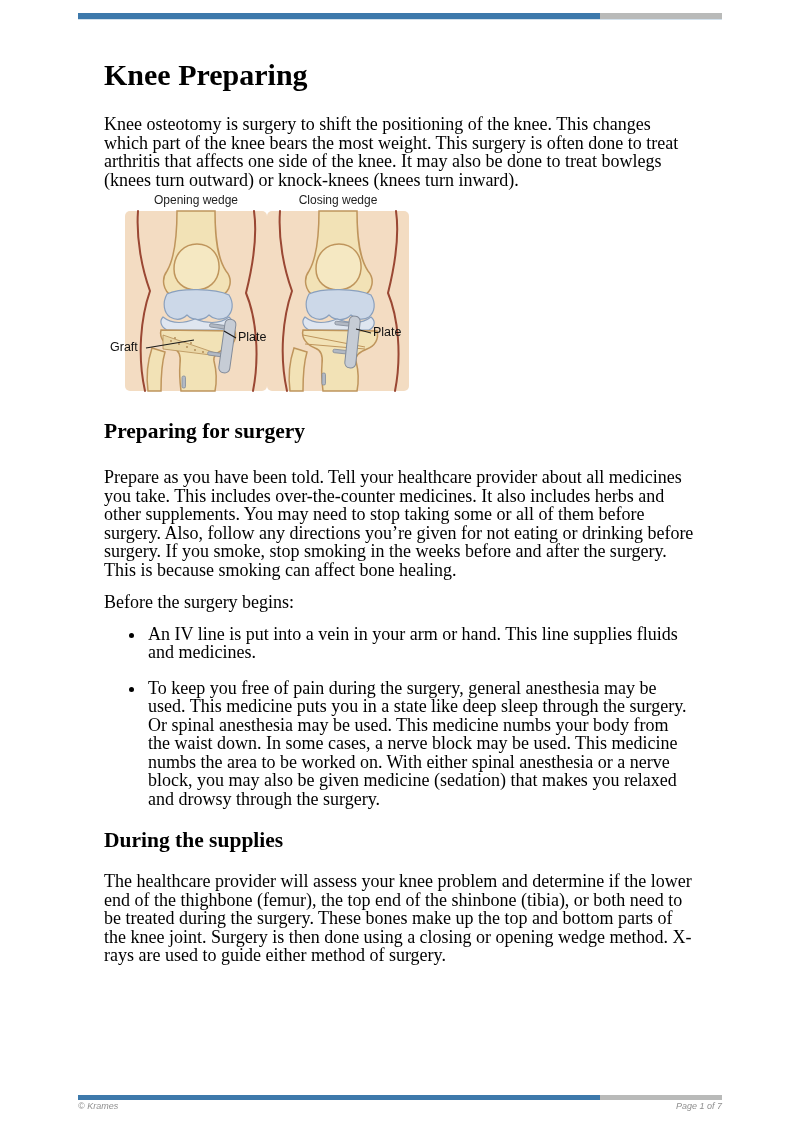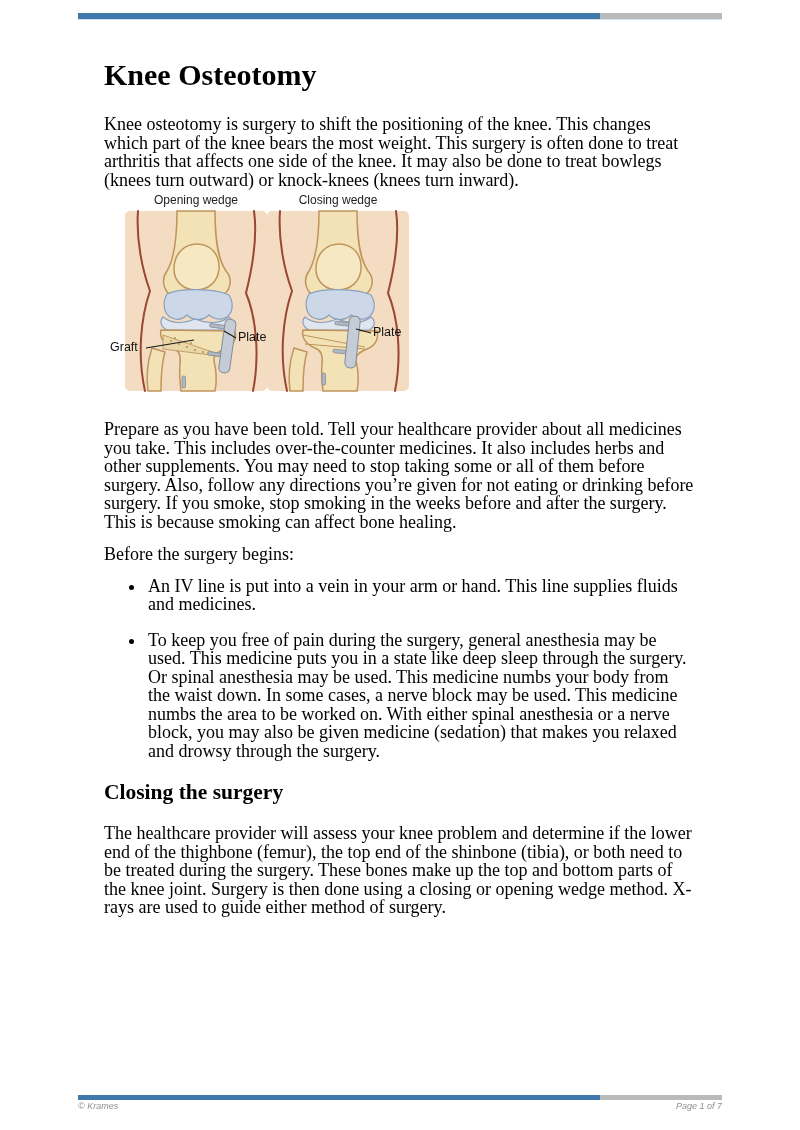--- a/index.html
+++ b/index.html
@@ -44,21 +44,21 @@
 </head>
 <body>
 
 <div class="bar top">
   <div class="seg-blue"></div>
   <div class="seg-gray"></div>
 </div>
 
 <div class="content">
 
-  <h1>Knee Osteotomy</h1>
+  <h1>Knee Preparing</h1>
 
   <p class="body intro">Knee osteotomy is surgery to shift the positioning of the knee. This changes which part of the knee bears the most weight. This surgery is often done to treat arthritis that affects one side of the knee. It may also be done to treat bowlegs (knees turn outward) or knock-knees (knees turn inward).</p>
 
   <figure class="kfig">
     <svg width="340" height="207" viewBox="0 0 340 207">
       <defs>
         <g id="kneebase">
           <rect x="0" y="0" width="142" height="180" rx="5" fill="#f3dcc2"></rect>
           <path d="M13,0 C11,28 17,58 25,80 C16,106 12,144 20,180" fill="none" stroke="#9a4733" stroke-width="2" stroke-linecap="round"></path>
           <path d="M129,0 C133,28 127,58 121,82 C131,106 135,144 128,180" fill="none" stroke="#9a4733" stroke-width="2" stroke-linecap="round"></path>
@@ -108,29 +108,30 @@
       <line x1="271" y1="144" x2="256" y2="140" stroke="#1a1a1a" stroke-width="1.2"></line>
     </svg>
 
     <div class="figcap left">Opening wedge</div>
     <div class="figcap right">Closing wedge</div>
     <div class="figlabel graft">Graft</div>
     <div class="figlabel plate-l">Plate</div>
     <div class="figlabel plate-r">Plate</div>
   </figure>
 
+  <h2>Preparing for surgery</h2>
   <p class="body">Prepare as you have been told. Tell your healthcare provider about all medicines you take. This includes over-the-counter medicines. It also includes herbs and other supplements. You may need to stop taking some or all of them before surgery. Also, follow any directions you’re given for not eating or drinking before surgery. If you smoke, stop smoking in the weeks before and after the surgery. This is because smoking can affect bone healing.</p>
 
   <p class="body lead">Before the surgery begins:</p>
   <ul class="bullets">
     <li>An IV line is put into a vein in your arm or hand. This line supplies fluids and medicines.</li>
     <li>To keep you free of pain during the surgery, general anesthesia may be used. This medicine puts you in a state like deep sleep through the surgery. Or spinal anesthesia may be used. This medicine numbs your body from the waist down. In some cases, a nerve block may be used. This medicine numbs the area to be worked on. With either spinal anesthesia or a nerve block, you may also be given medicine (sedation) that makes you relaxed and drowsy through the surgery.</li>
   </ul>
 
-  <h2 class="tight">Closing the surgery</h2>
+  <h2 class="tight">During the supplies</h2>
   <p class="body tight">The healthcare provider will assess your knee problem and determine if the lower end of the thighbone (femur), the top end of the shinbone (tibia), or both need to be treated during the surgery. These bones make up the top and bottom parts of the knee joint. Surgery is then done using a closing or opening wedge method. X-rays are used to guide either method of surgery.</p>
 
 </div>
 
 <div class="bar bottom">
   <div class="seg-blue"></div>
   <div class="seg-gray"></div>
 </div>
 
 <div class="footer-row">

